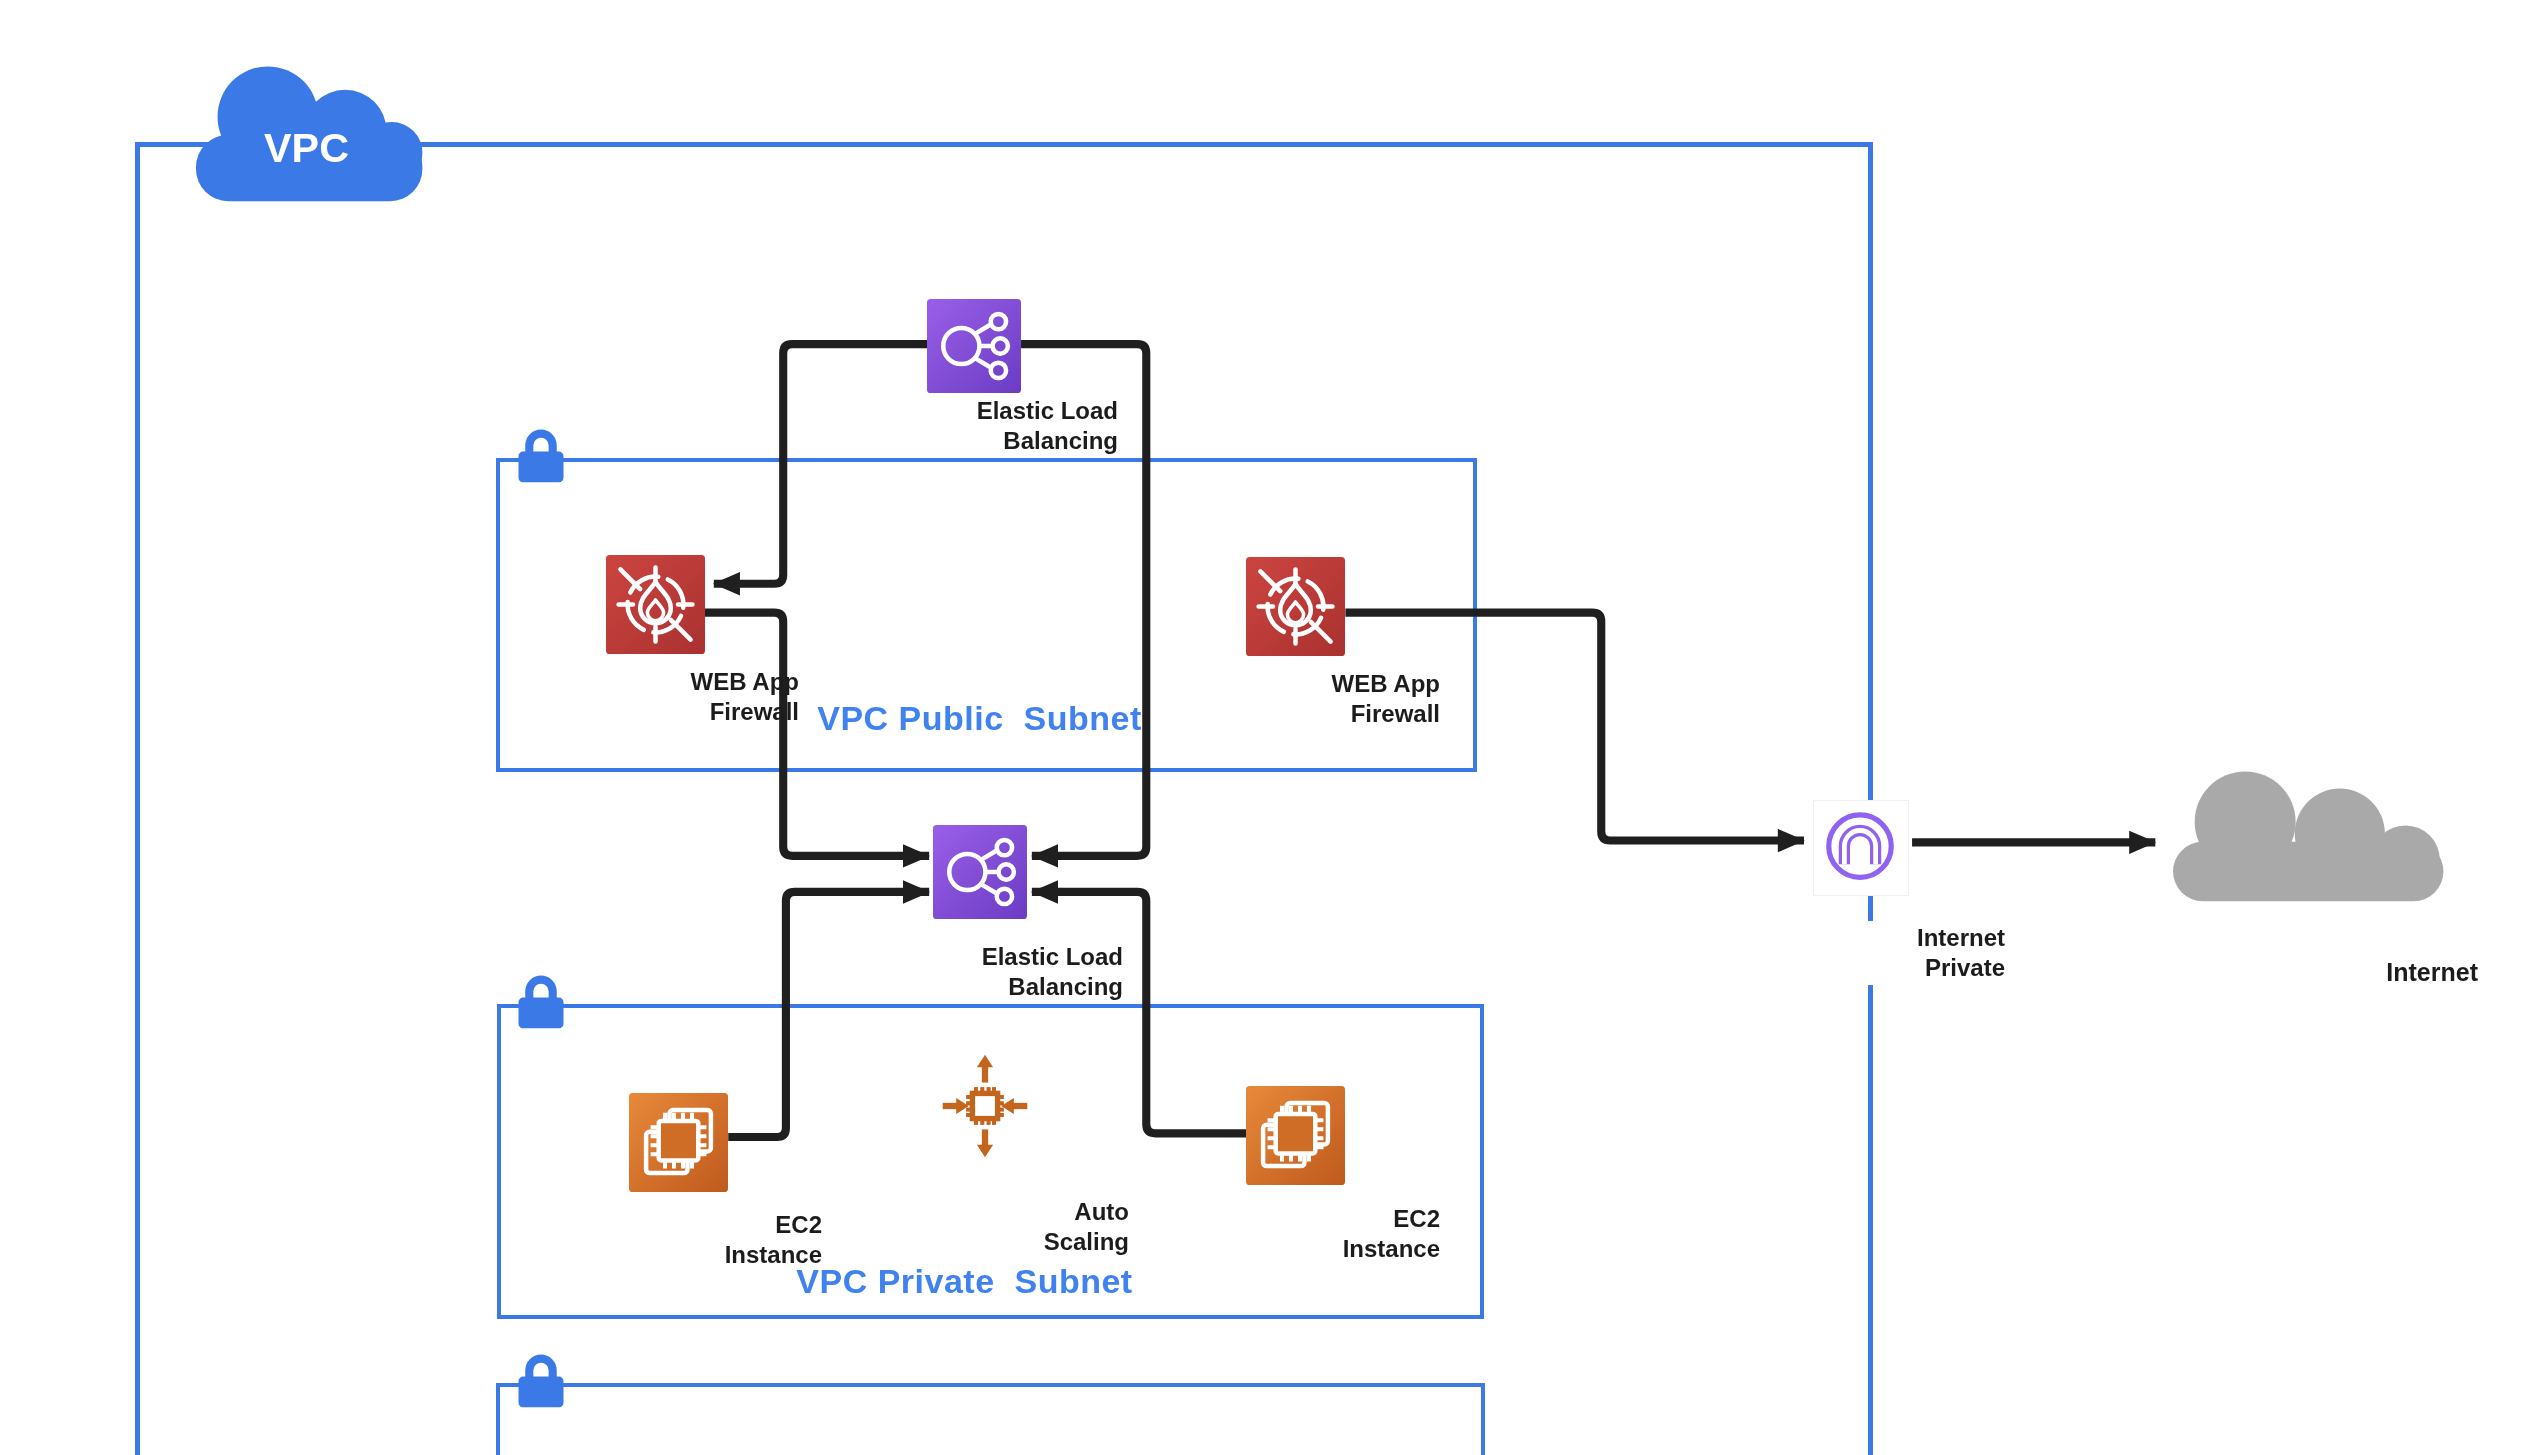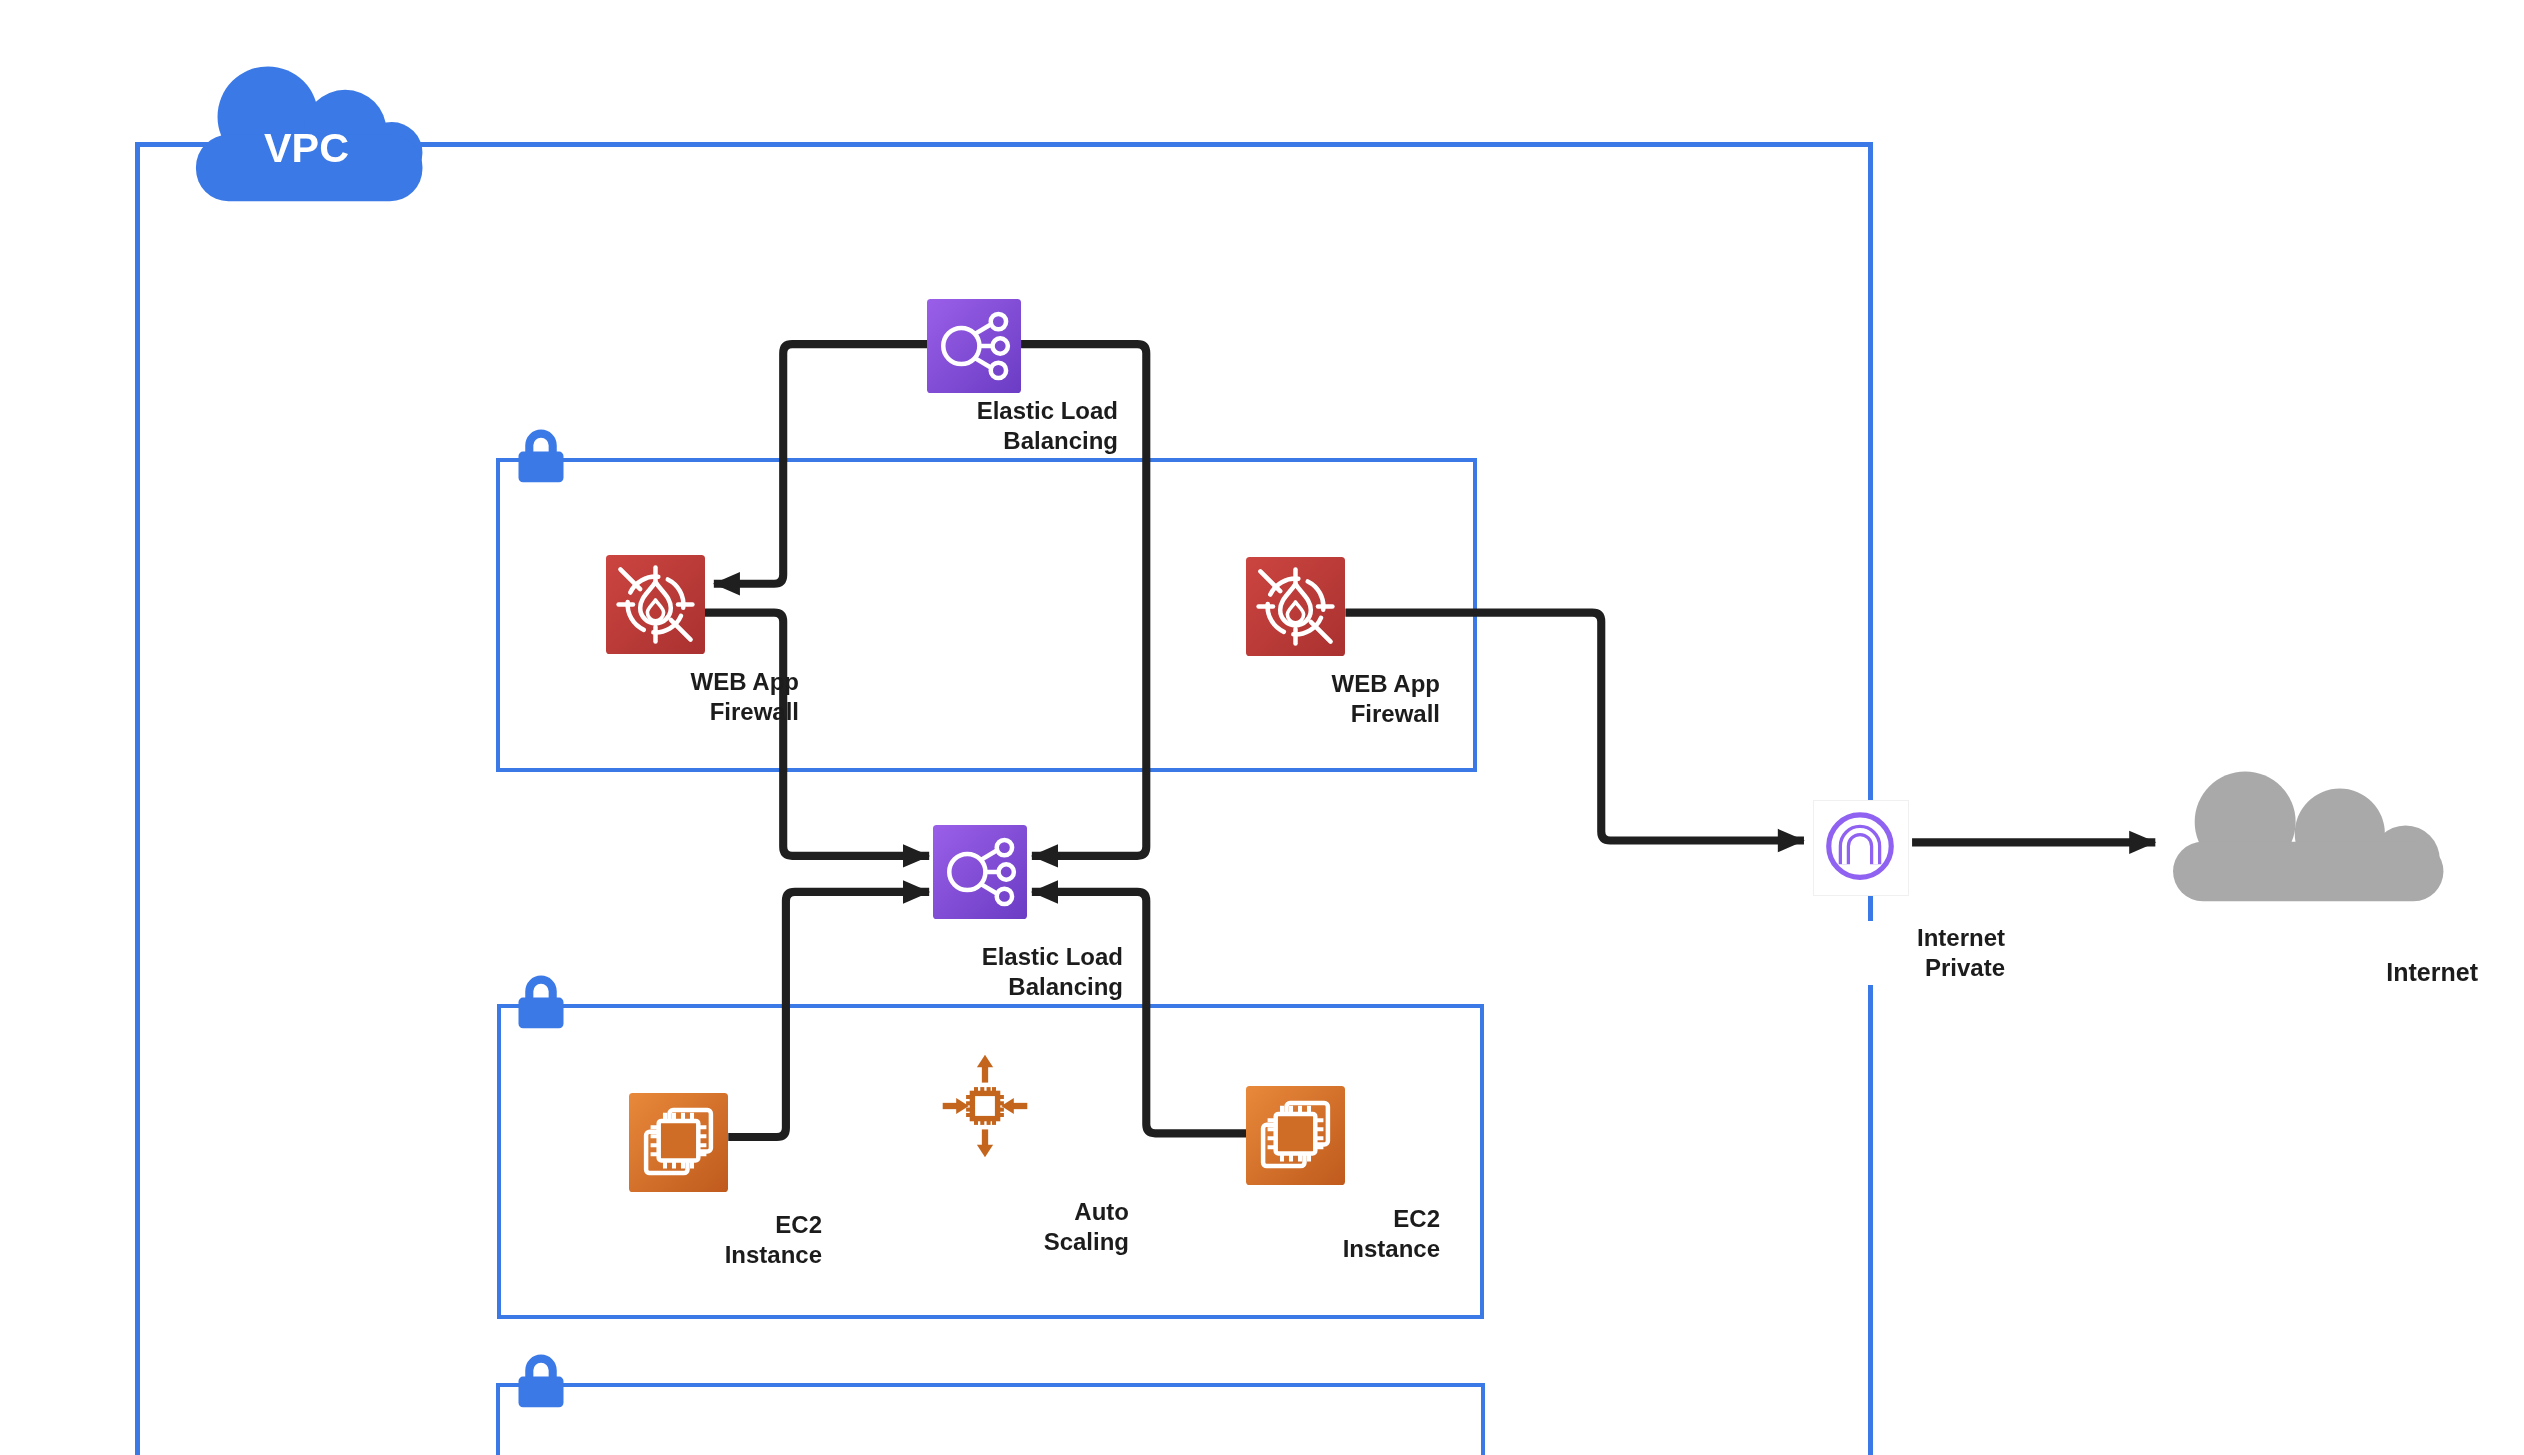--- a/index.html
+++ b/index.html
@@ -36,20 +36,22 @@
 <body>
 
 <div id="canvas">
 
   <div class="abs vpc-box"></div>
 
   <div class="abs subnet subnet-public"></div>
   <div class="abs subnet subnet-private"></div>
   <div class="abs subnet subnet-third"></div>
 
+  <div class="abs subnet-label" style="left:691px;top:699px;">VPC Public  Subnet</div>
+  <div class="abs subnet-label" style="left:676px;top:1262px;">VPC Private  Subnet</div>
 
   <svg id="connectors" class="abs" width="2525" height="1455" viewBox="0 0 2802 1615">
     <defs>
       <marker id="arrow" markerUnits="userSpaceOnUse" markerWidth="32" markerHeight="28" viewBox="0 0 32 28" refX="30" refY="14" orient="auto">
         <path d="M1,1 L31,14 L1,27 Z" fill="#1f1f1f"></path>
       </marker>
     </defs>
     <g fill="none" stroke="#1f1f1f" stroke-width="9">
       <path d="M1029,382 L879,382 Q869,382 869,392 L869,638 Q869,648 859,648 L792,648" marker-end="url(#arrow)"></path>
       <path d="M782,680 L859,680 Q869,680 869,690 L869,940 Q869,950 879,950 L1031,950" marker-end="url(#arrow)"></path>

